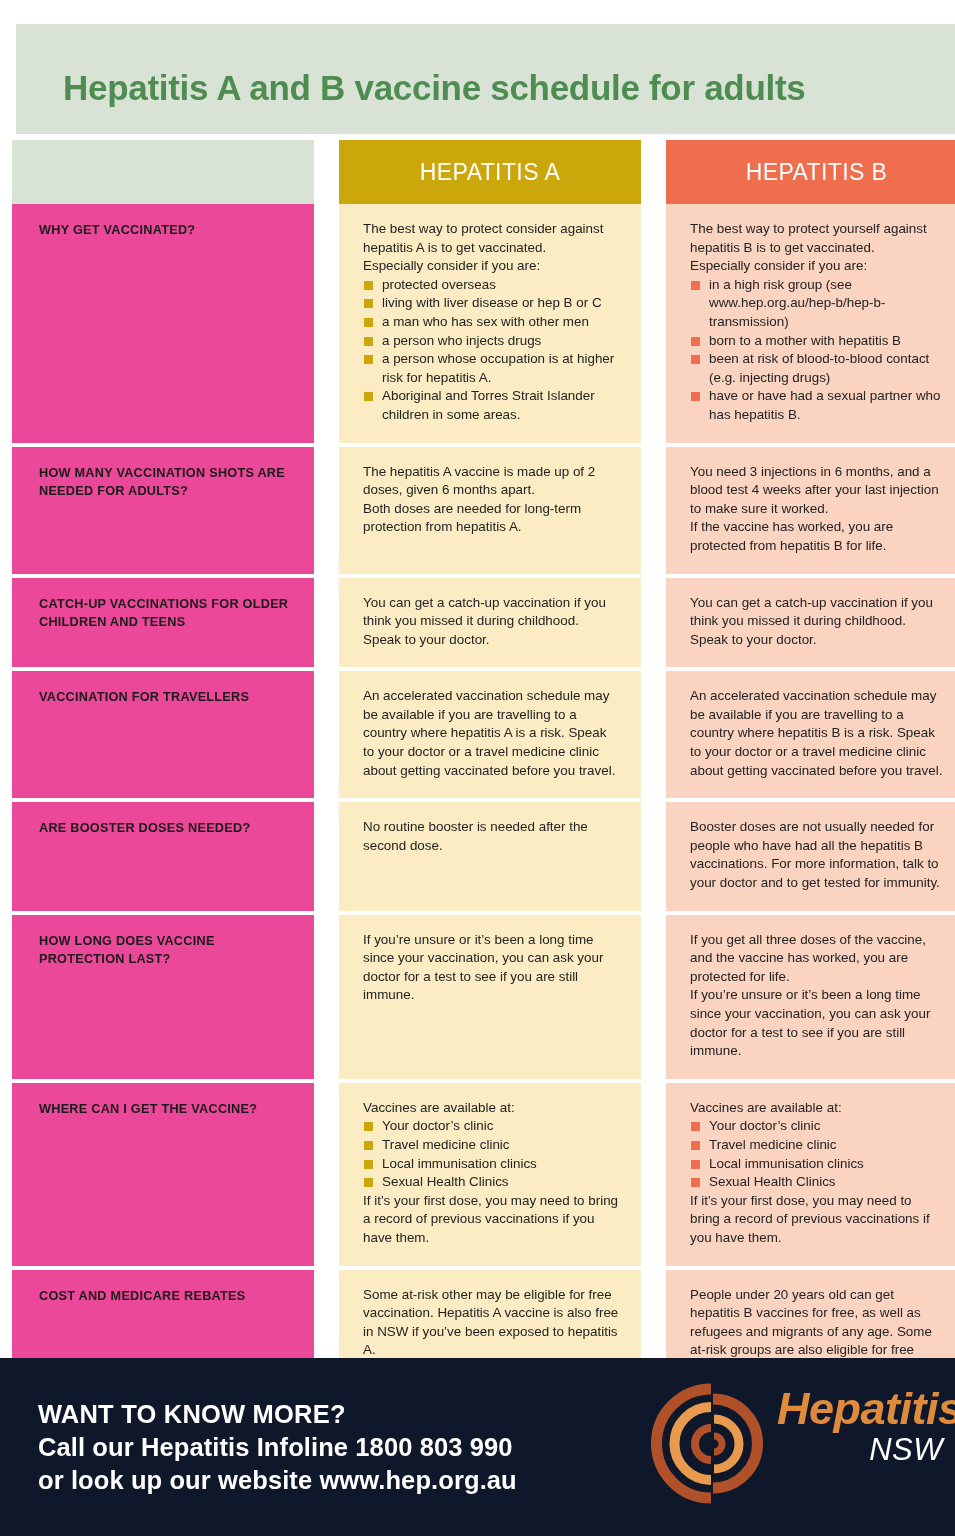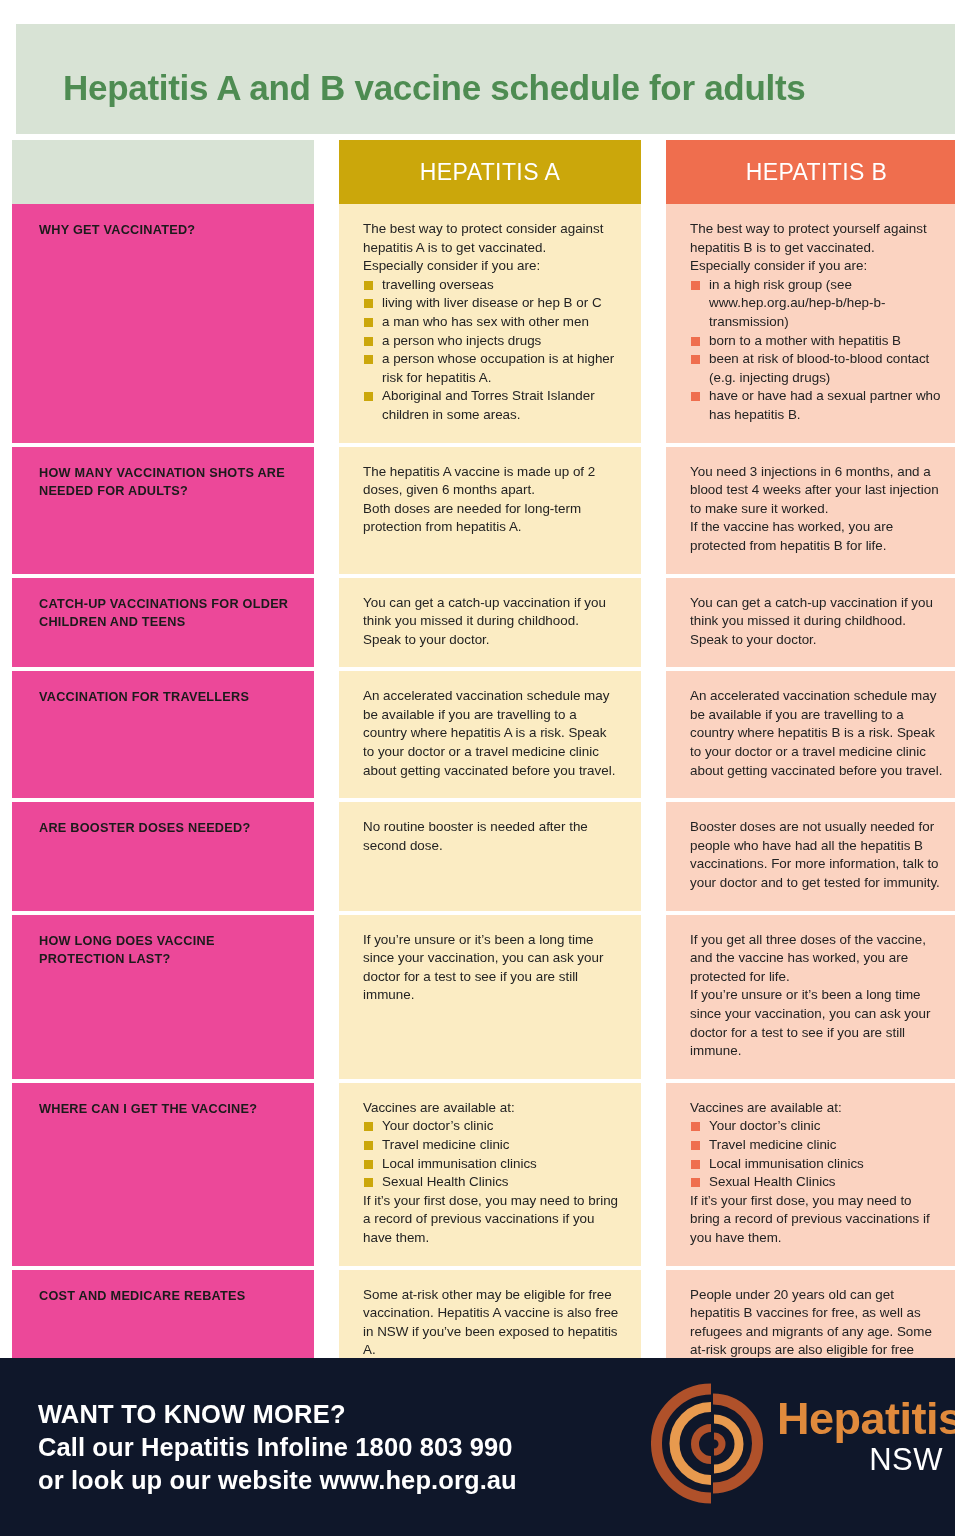--- a/index.html
+++ b/index.html
@@ -76,21 +76,21 @@
   .footer-text {
     position: absolute; left: 38px; top: 40px;
     color: #ffffff;
   }
   .f-line1 { font-size: 25.5px; font-weight: bold; letter-spacing: 0.2px; line-height: 33px; }
   .f-line2 { font-size: 25.5px; font-weight: bold; letter-spacing: 0.1px; line-height: 33px; }
   .f-line3 { font-size: 25.5px; font-weight: bold; letter-spacing: 0.1px; line-height: 33px; }
 
   .logo { position: absolute; left: 651px; top: 1381px; width: 290px; height: 125px; }
   .logo-mark { position: absolute; left: 0; top: 0; width: 125px; height: 125px; }
-  .logo-words { position: absolute; left: 126px; top: 14px; width: 170px; }
+  .logo-words { position: absolute; left: 126px; top: 4px; width: 170px; font-style: italic; }
   .logo-hep {
     font-size: 45px; font-weight: bold; color: #e08a3c;
     letter-spacing: -0.5px; line-height: 48px;
   }
   .logo-nsw {
     font-size: 31px; font-weight: normal; color: #ffffff;
     letter-spacing: 0.5px; line-height: 34px; text-align: right;
     padding-right: 4px;
   }
 </style>
@@ -111,21 +111,21 @@
       <div class="hdr hdr-b">HEPATITIS B</div>
       <div class="qcol cell q">
         <div class="qtext">WHY GET VACCINATED?</div>
       </div>
       <div class="col-spacer"></div>
       <div class="acol cell">
         <div class="body">
           <p>The best way to protect consider against hepatitis A is to get vaccinated.</p>
           <p>Especially consider if you are:</p>
           <ul class="blist">
-            <li><span class="bullet bul-a"></span><span>travelling overseas</span></li>
+            <li><span class="bullet bul-a"></span><span>protected overseas</span></li>
             <li><span class="bullet bul-a"></span><span>living with liver disease or hep B or C</span></li>
             <li><span class="bullet bul-a"></span><span>a man who has sex with other men</span></li>
             <li><span class="bullet bul-a"></span><span>a person who injects drugs</span></li>
             <li><span class="bullet bul-a"></span><span>a person whose occupation is at higher risk for hepatitis A.</span></li>
             <li><span class="bullet bul-a"></span><span>Aboriginal and Torres Strait Islander children in some areas.</span></li>
           </ul>
         </div>
       </div>
       <div class="col-spacer"></div>
       <div class="bcol cell">

